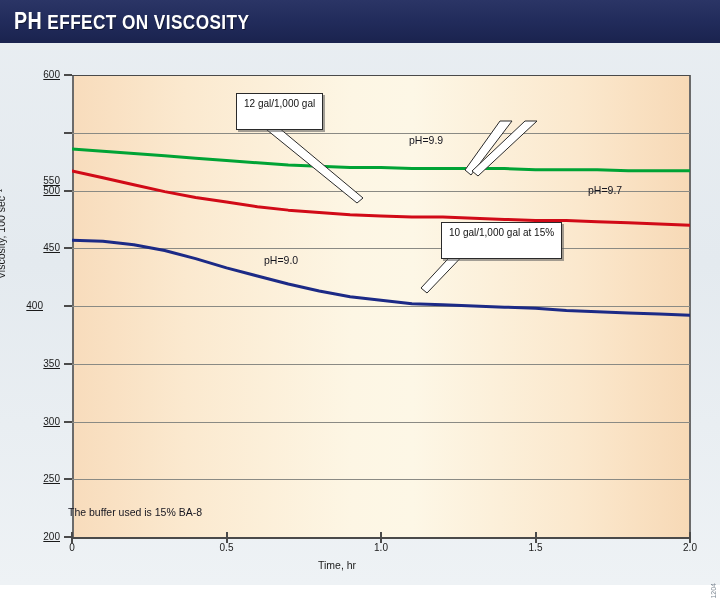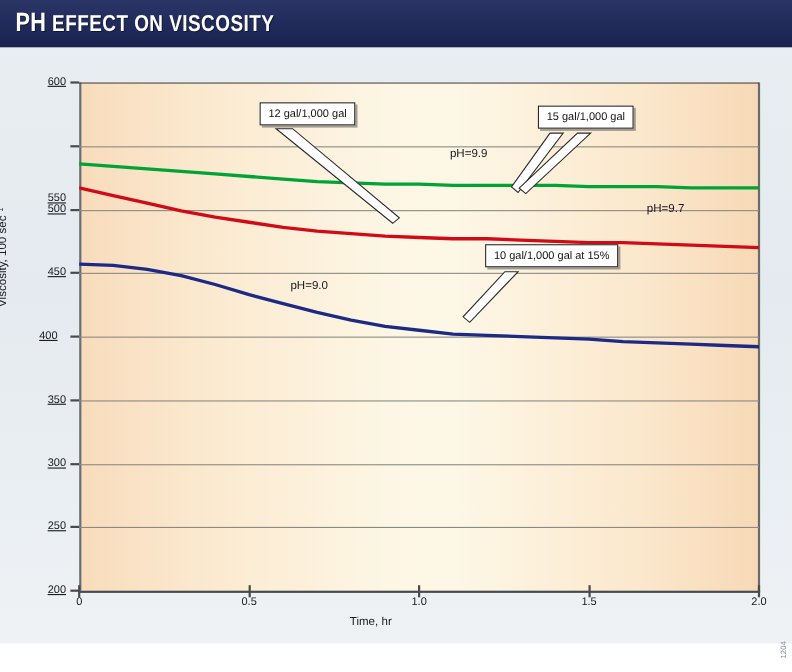--- a/index.html
+++ b/index.html
@@ -84,21 +84,21 @@
   .series-label{
     position:absolute;color:#15151f;font-size:10.5px;white-space:nowrap;
   }
 
   
   .callout{
     position:absolute;background:#ffffff;
     border:1px solid #2a2a2a;
     box-shadow:2px 2px 0 rgba(90,90,90,0.55);
     color:#111111;font-size:10px;
-    padding:4px 7px 4px 7px;white-space:nowrap;
+    padding:4px 7px 20px 7px;white-space:nowrap;
   }
   #leader-svg{position:absolute;left:0;top:0;width:720px;height:568px;pointer-events:none;}
 
   
   #footnote{
     position:absolute;left:28px;top:505px;
     color:#15151f;font-size:10.5px;line-height:15px;white-space:nowrap;
   }
   #footnote .l2{display:block;padding-left:40px;}
   #corner-mark{
@@ -141,21 +141,21 @@
     <div id="ytick-layer">
         <div class="ytick-mark" style="left: 64px; top: 31px;"></div>
         <div class="ytick-label" style="left: 20px; width: 40px; right: auto; top: 26px;">600</div>
         <div class="ytick-mark" style="left: 64px; top: 88.75px;"></div>
         <div class="ytick-label" style="left: 20px; width: 40px; right: auto; top: 83.75px; margin-top: 48px;">550</div>
         <div class="ytick-mark" style="left: 64px; top: 146.5px;"></div>
         <div class="ytick-label" style="left: 20px; width: 40px; right: auto; top: 141.5px;">500</div>
         <div class="ytick-mark" style="left: 64px; top: 204.25px;"></div>
         <div class="ytick-label" style="left: 20px; width: 40px; right: auto; top: 199.25px;">450</div>
         <div class="ytick-mark" style="left: 64px; top: 262px;"></div>
-        <div class="ytick-label" style="left: 24px; width: 40px; right: auto; top: 257px; text-align: center;">400</div>
+        <div class="ytick-label" style="left: 3px; width: 40px; right: auto; top: 257px;">400</div>
         <div class="ytick-mark" style="left: 64px; top: 319.75px;"></div>
         <div class="ytick-label" style="left: 20px; width: 40px; right: auto; top: 314.75px;">350</div>
         <div class="ytick-mark" style="left: 64px; top: 377.5px;"></div>
         <div class="ytick-label" style="left: 20px; width: 40px; right: auto; top: 372.5px;">300</div>
         <div class="ytick-mark" style="left: 64px; top: 435.25px;"></div>
         <div class="ytick-label" style="left: 20px; width: 40px; right: auto; top: 430.25px;">250</div>
         <div class="ytick-mark" style="left: 64px; top: 493px;"></div>
         <div class="ytick-label" style="left: 20px; width: 40px; right: auto; top: 488px;">200</div>
       </div>
     <div id="xtick-layer">
@@ -186,23 +186,23 @@
       <path d="M 252 77 L 244 86 L 252 77 Z" fill="#ffffff"></path>
       <polygon points="251,74 266,74 363,155 357,160" fill="#ffffff" stroke="#2a2a2a" stroke-width="1"></polygon>
 
       <polygon points="500,78 512,78 471,132 465,127" fill="#ffffff" stroke="#2a2a2a" stroke-width="1"></polygon>
       <polygon points="525,78 537,78 478,133 472,128" fill="#ffffff" stroke="#2a2a2a" stroke-width="1"></polygon>
 
       <polygon points="459,204 471,204 427,250 421,245" fill="#ffffff" stroke="#2a2a2a" stroke-width="1"></polygon>
     </svg>
 
     <div class="callout" style="left:236px;top:50px;">12 gal/1,000 gal</div>
-    <div class="callout" style="left:489px;top:53px;">15 gal/1,000 gal</div>
     <div class="callout" style="left:441px;top:179px;">10 gal/1,000 gal at 15%</div>
 
   </div>
 
   <div id="footnote">
+    <span class="l2">The buffer used is 15% BA-8</span>
   </div>
 
   <div id="corner-mark">1204</div>
 
 </div>
 
 </body></html>

